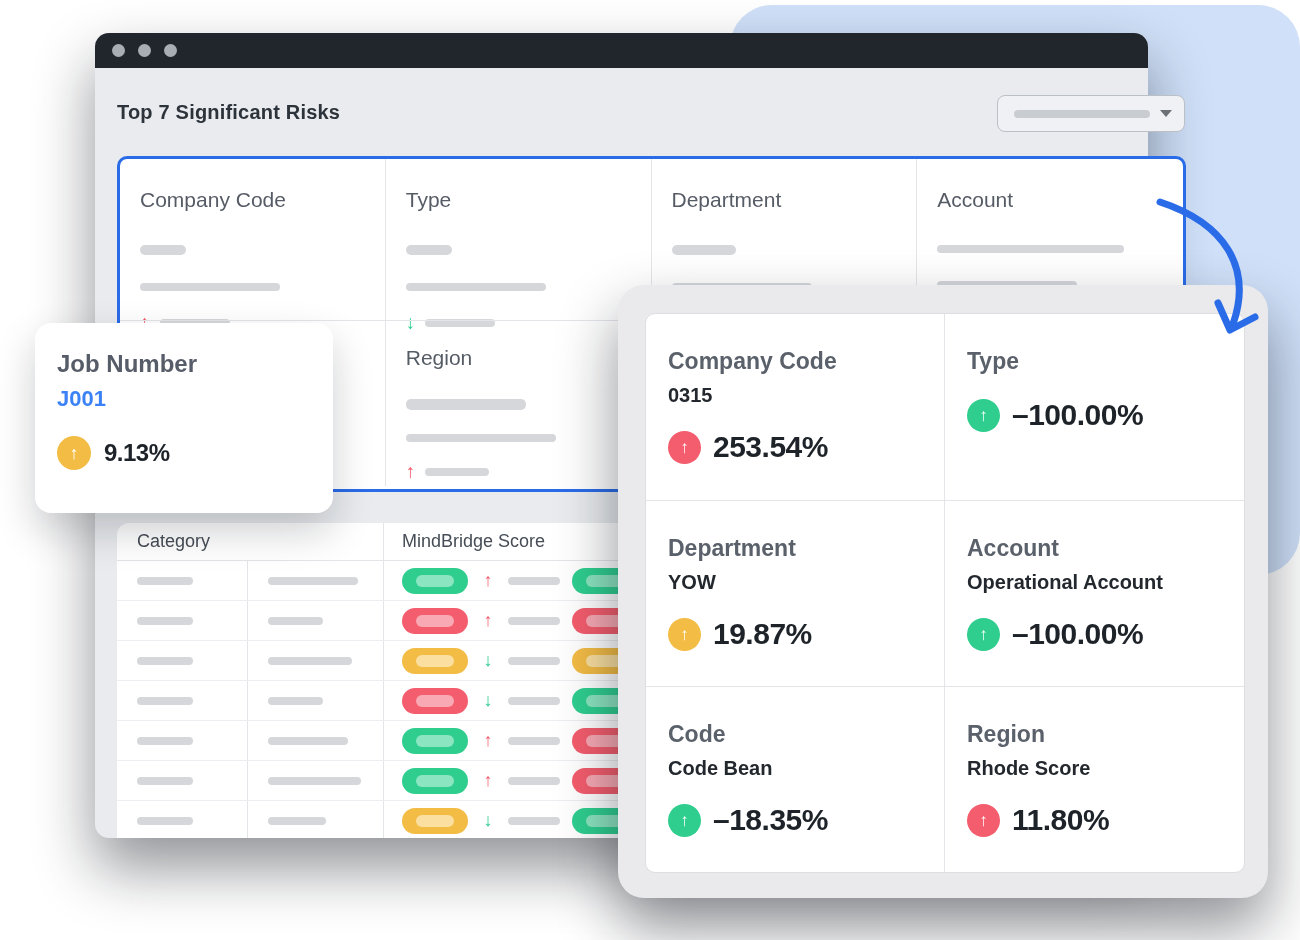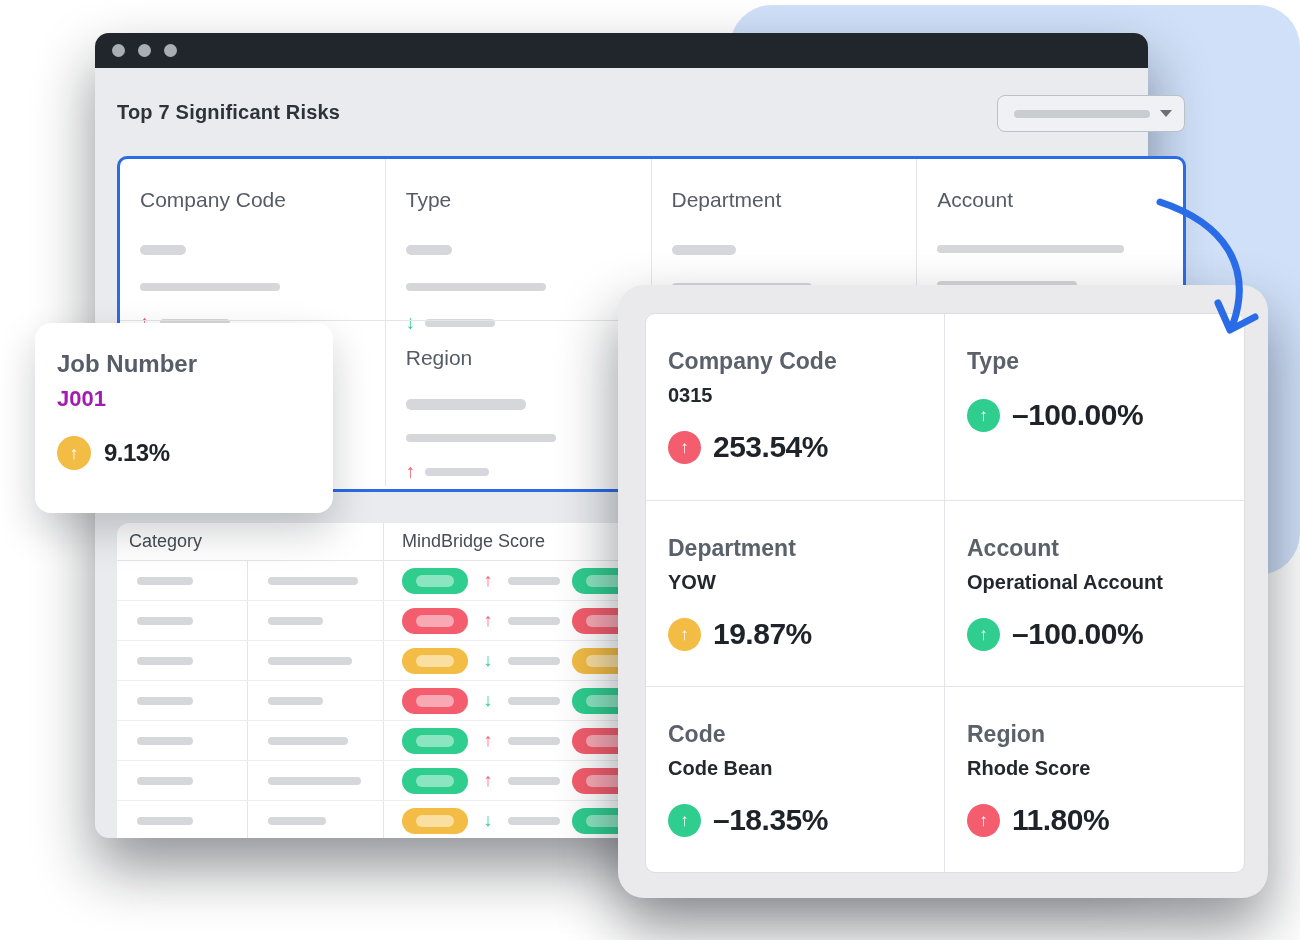--- a/index.html
+++ b/index.html
@@ -43,32 +43,32 @@
   .pillbar { background:var(--bar); border-radius:5px; height:10px; }
   .trend { display:flex; align-items:center; gap:10px; }
   .trend .arr { font-size:19px; line-height:19px; font-weight:400; }
   .arr.red { color:var(--red); } .arr.green { color:var(--green); }
 
   
   .job-card { position:absolute; left:35px; top:323px; width:298px; height:190px; z-index:4;
               background:#fff; border-radius:16px; box-shadow:0 18px 40px rgba(12,16,24,.20);
               padding:27px 20px 0 22px; }
   .job-label { font-size:24px; font-weight:600; color:#575D68; }
-  .job-value { font-size:22px; font-weight:600; color:#a21caf; margin-top:8px; }
+  .job-value { font-size:22px; font-weight:600; color:#3b82f6; margin-top:8px; }
   .stat { display:flex; align-items:center; gap:13px; margin-top:24px; }
   .circle { width:34px; height:34px; border-radius:50%; color:#fff; font-size:18px; font-weight:700;
             display:flex; align-items:center; justify-content:center; line-height:1; }
   .pct { font-size:24px; font-weight:800; color:#1D2328; letter-spacing:-.5px; }
 
   
   .bottom-table { position:absolute; left:117px; top:523px; width:1011px; height:315px; z-index:2;
                   background:#fff; border-radius:12px 12px 0 0; overflow:hidden; }
   .bt-header { display:grid; grid-template-columns:266px 1fr; height:38px; align-items:center;
                border-bottom:1px solid var(--divider); }
-  .bt-header .h { font-size:18px; font-weight:500; color:#464D56; padding-left:12px; }
+  .bt-header .h { font-size:18px; font-weight:500; color:#464D56; padding-left:20px; }
   .bt-header .h:last-child { border-left:1px solid var(--divider); height:100%;
                              display:flex; align-items:center; padding-left:18px; }
   .bt-row { display:grid; grid-template-columns:130px 136px 1fr; height:40px; align-items:center;
             border-bottom:1px solid #ECEEF1; }
   .bt-row .c { height:100%; display:flex; align-items:center; padding-left:20px; }
   .bt-row .c + .c { border-left:1px solid var(--divider); }
   .bt-row .c3 { gap:12px; padding-left:18px; }
   .pill { width:66px; height:26px; border-radius:13px; display:flex; align-items:center;
           justify-content:center; flex:none; }
   .pill .inner { width:38px; height:12px; border-radius:6px; }

